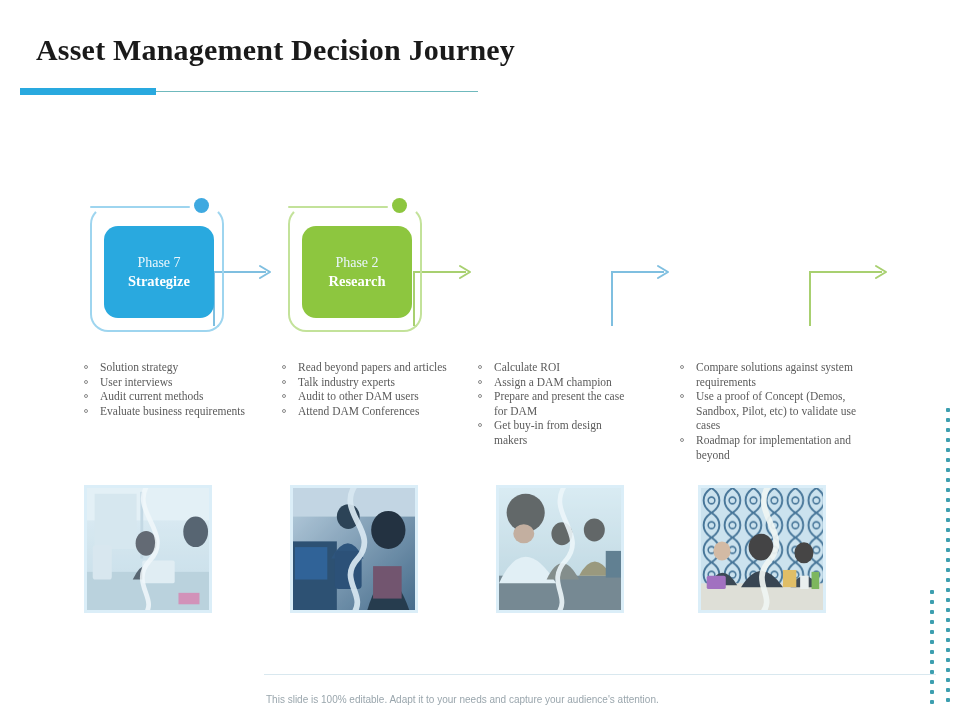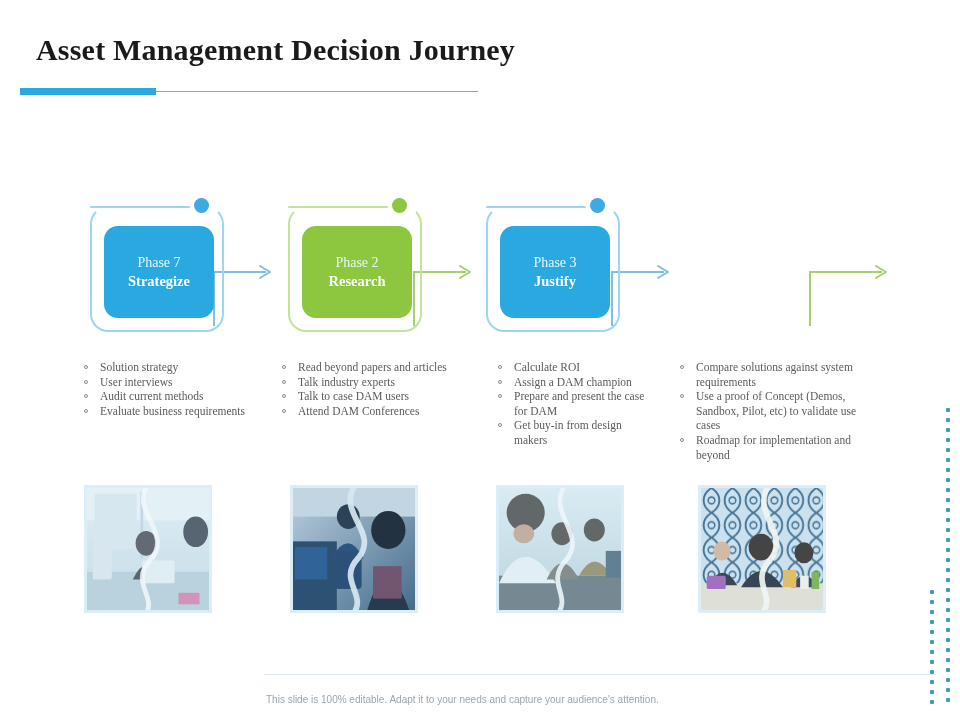--- a/index.html
+++ b/index.html
@@ -268,51 +268,43 @@
 
   <div class="phase-group green" style="left:288px;text-align:right;">
     <div class="phase-frame"></div>
     <div class="phase-dot"></div>
     <div class="phase-box">
       <div class="phase-num">Phase 2</div>
       <div class="phase-name">Research</div>
     </div>
   </div>
 
-  <div class="phase-group blue" style="left:486px;">
-    <div class="phase-frame"></div>
-    <div class="phase-dot"></div>
-    <div class="phase-box">
-      <div class="phase-num">Phase 3</div>
-      <div class="phase-name">Justify</div>
-    </div>
-  </div>
 
 </div>
 
 <div id="bullet-row">
   <div class="bullet-col" style="left:82px; width:178px;">
     <ul>
       <li>Solution strategy</li>
       <li>User interviews</li>
       <li>Audit current methods</li>
       <li>Evaluate business requirements</li>
     </ul>
   </div>
 
   <div class="bullet-col" style="left:280px; width:192px;">
     <ul>
       <li>Read beyond papers and articles</li>
       <li>Talk industry experts</li>
-      <li>Talk to case DAM users</li>
+      <li>Audit to other DAM users</li>
       <li>Attend DAM Conferences</li>
     </ul>
   </div>
 
-  <div class="bullet-col" style="left:496px; width:160px;">
+  <div class="bullet-col" style="left:476px; width:160px;">
     <ul>
       <li>Calculate ROI</li>
       <li>Assign a DAM champion</li>
       <li>Prepare and present the case for DAM</li>
       <li>Get buy-in from design makers</li>
     </ul>
   </div>
 
   <div class="bullet-col" style="left:678px; width:182px;">
     <ul>

